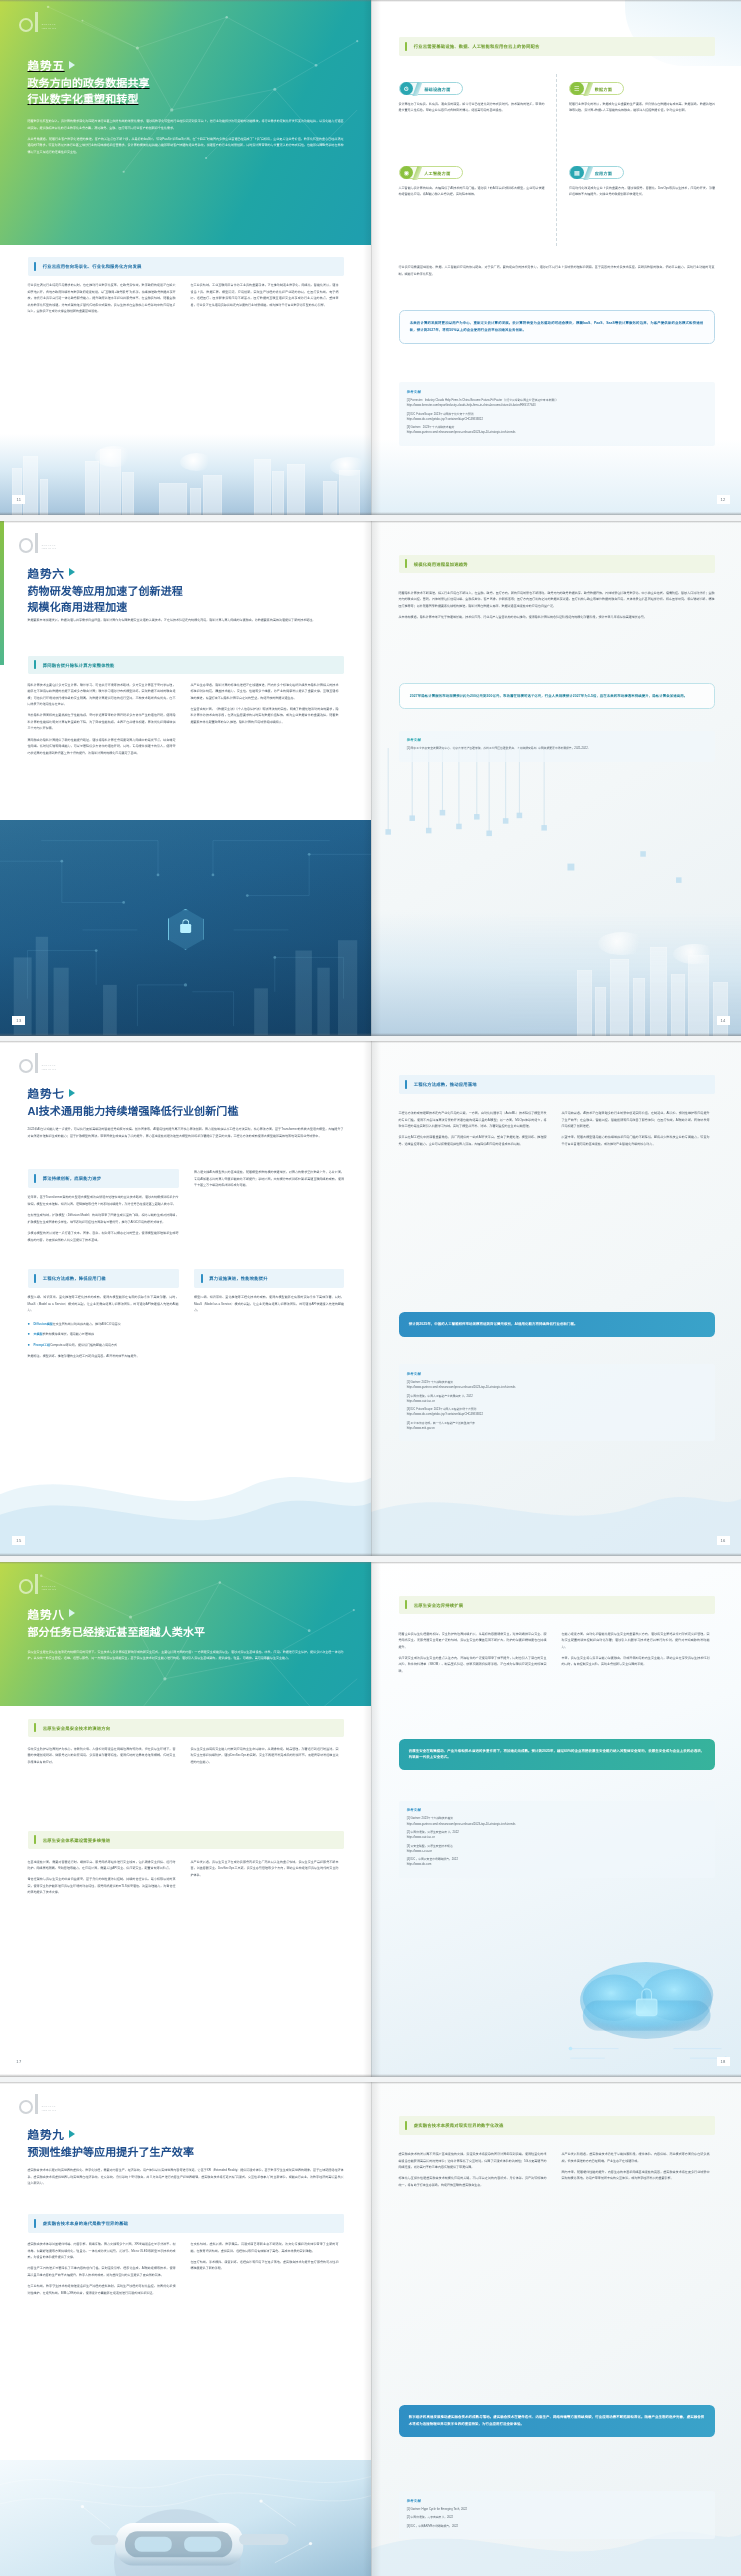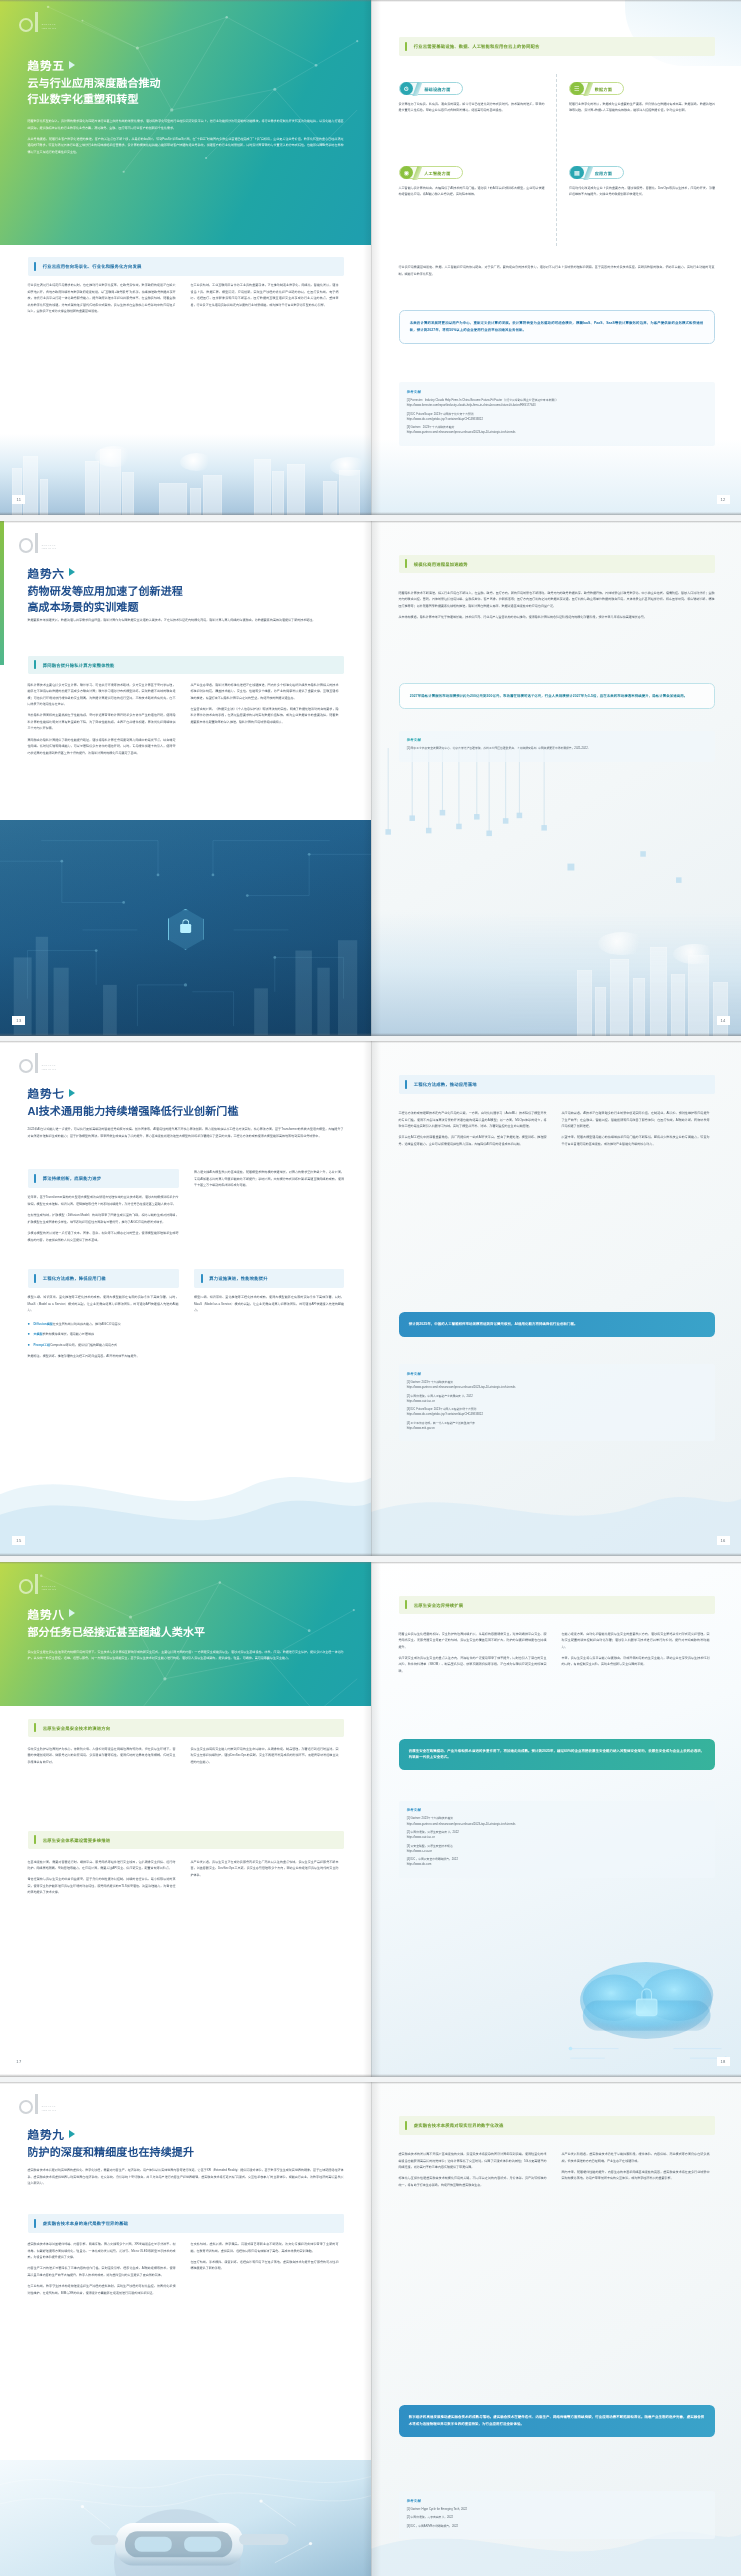--- a/index.html
+++ b/index.html
@@ -280,27 +280,27 @@
       <div class="mark">
         <div class="ring"></div>
             <div class="bar"></div>
       </div>
       <div class="words">
         <div>DIGITAL</div>
             <div>INSIGHT</div>
       </div>
     </div>
 
-    <div class="trend-head" style="top:56px;">
+    <div class="trend-head" style="top:56px;text-decoration:underline;">
       <div class="trend-no">
         <span>趋势五</span>
         <span class="tri"></span>
       </div>
       <div class="trend-title">
-        <div>云与行业应用深度融合推动</div>
+        <div>政务方向的政务数据共享</div>
         <div>行业数字化重塑和转型</div>
       </div>
     </div>
 
     <div class="col" style="left:27.5px; top:118px; width:316px;">
       <p class="para">随着数字化转型的深入，云计算的需求演化为匹配具体行业甚至细分领域的场景化需求。通过将数字化转型的行业经验沉淀到云平台上，把行业功能拆分为可复制的功能模块，将行业需求的定制化开发转变为功能组装，以云化能力打通基础资源，提供独特差异化的行业数字化业务方案，满足政务、金融、医疗等不同行业客户的创新和个性化需求。</p>
       <p class="para">从业务角度看，随着行业客户数字化进程的推进，客户的关注点也不断上移，从最初的IaaS层，转到PaaS层和SaaS层面。在“十四五”时期国内多数企业普遍已经完成了“上云”目标后，企业更关注业务价值，数字化转型的重心已经从满足通用的IT需求，转变为满足具体行业甚至细分行业的特殊战略和运营需求。云计算的模块化组装能力能够帮助客户快速构建业务系统，加速客户的行业化场景创新，同时云计算带来的与位置无关的分布式特性，也能够保障业务系统在各种情况下全天候运行的连续性和安全性。</p>
     </div>
 
     <div class="bg-white" style="top:245px; height:271px;"></div>
@@ -447,21 +447,21 @@
       </div>
     </div>
 
     <div class="trend-head" style="top:43px;">
       <div class="trend-no">
         <span>趋势六</span>
         <span class="tri"></span>
       </div>
       <div class="trend-title">
         <div>药物研发等应用加速了创新进程</div>
-        <div>高成本场景的实训难题</div>
+        <div>规模化商用进程加速</div>
       </div>
     </div>
 
     <div class="col" style="left:27.5px; top:96px; width:316px;">
       <p class="para">数据要素市场加速发展，数据流通与共享需求日益旺盛，隐私计算作为保障数据安全流通的关键技术，正在从技术验证走向规模化商用。隐私计算与算力网络的深度融合，为数据要素的高效流通提供了新的技术路径。</p>
     </div>
 
     <div class="col" style="left:27.5px; top:135px; width:316px;">
       <div class="sec teal">
         <span class="tick"></span>
@@ -949,21 +949,21 @@
             <div>INSIGHT</div>
       </div>
     </div>
 
     <div class="trend-head" style="top:43px;">
       <div class="trend-no">
         <span>趋势九</span>
         <span class="tri"></span>
       </div>
       <div class="trend-title">
-        <div>防护的深度和精细度也在持续提升</div>
+        <div>预测性维护等应用提升了生产效率</div>
       </div>
     </div>
 
     <div class="col" style="left:27.5px; top:85px; width:316px;">
       <p class="para">虚实融合技术本质是对现实世界的虚拟化、数字化过程，需要对内容生产、经济系统、用户体验以及实体世界内容等进行改造。它基于XR（Extended Reality）提供沉浸式体验，基于数字孪生生成现实世界的镜像，基于区块链搭建经济体系。虚实融合技术将虚拟世界与现实世界在经济系统、社交系统、身份系统上密切融合，并且允许用户进行内容生产和世界编辑。虚实融合技术将打造具有“沉浸式、交互性和想象力”的全新体验，赋能百行百业，为数字经济的高质量发展注入新活力。</p>
     </div>
 
     <div class="col" style="left:27.5px; top:132px; width:316px;">
       <div class="sec blue">
         <span class="tick"></span>

